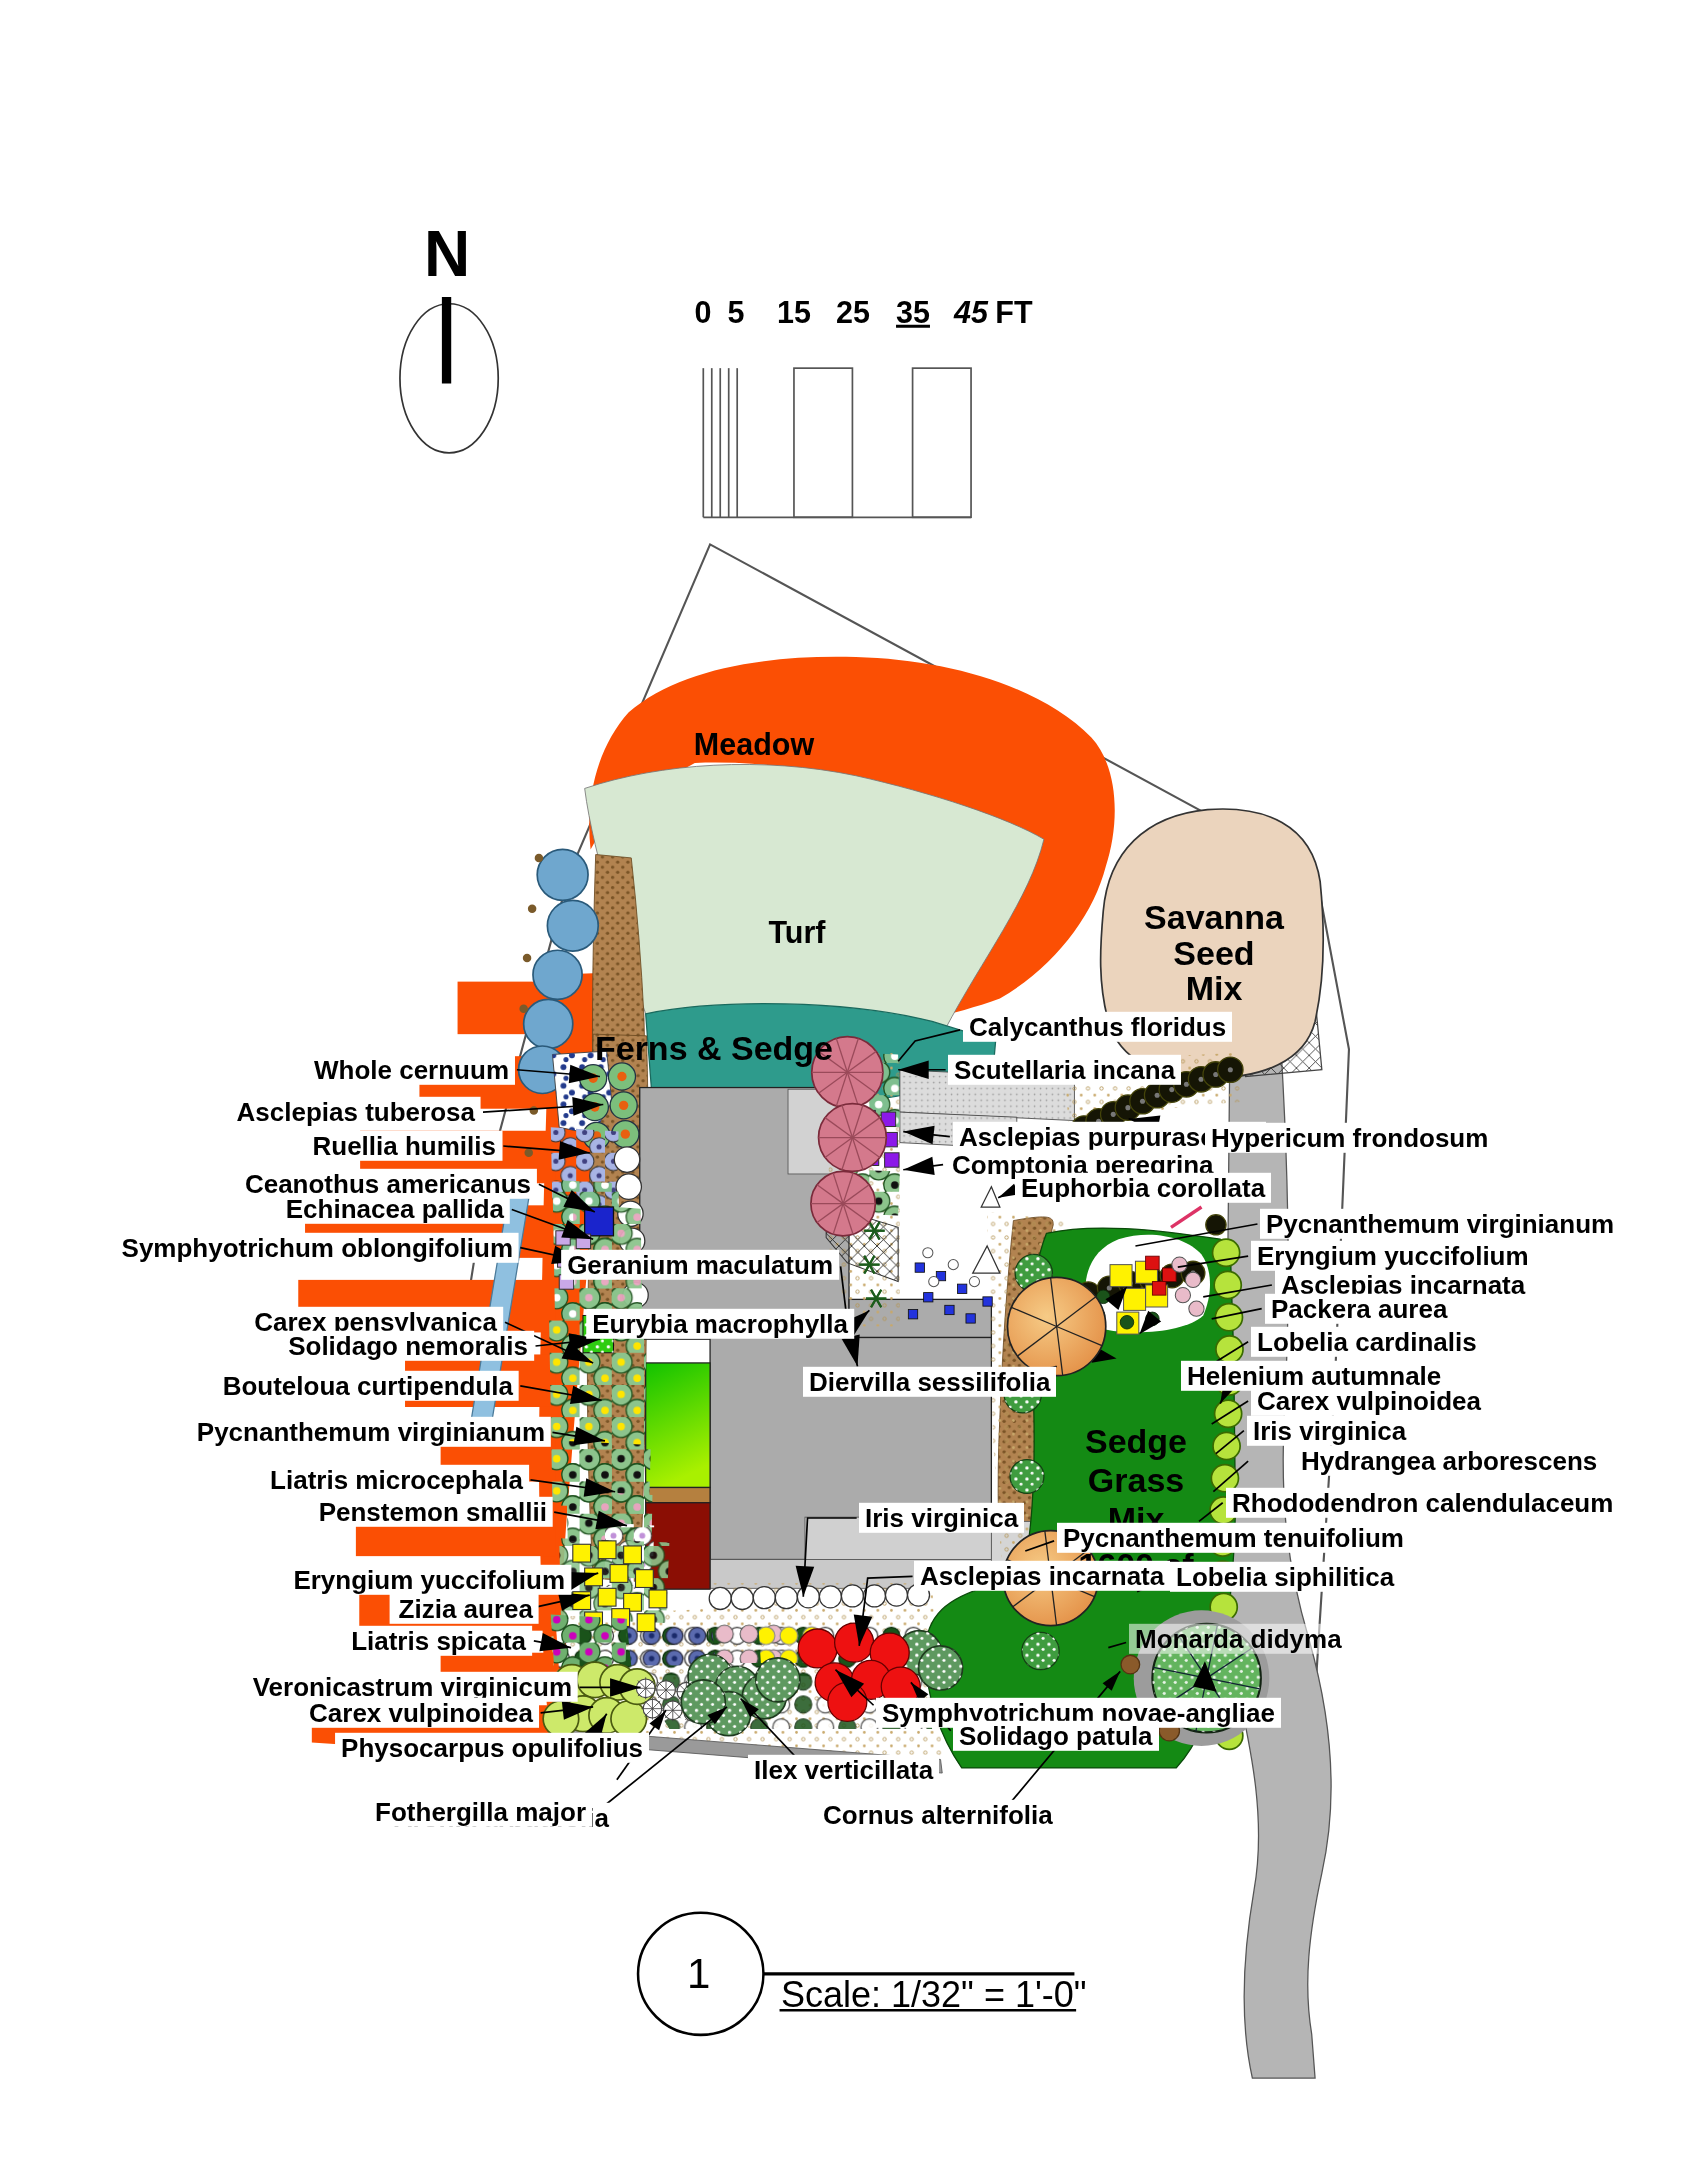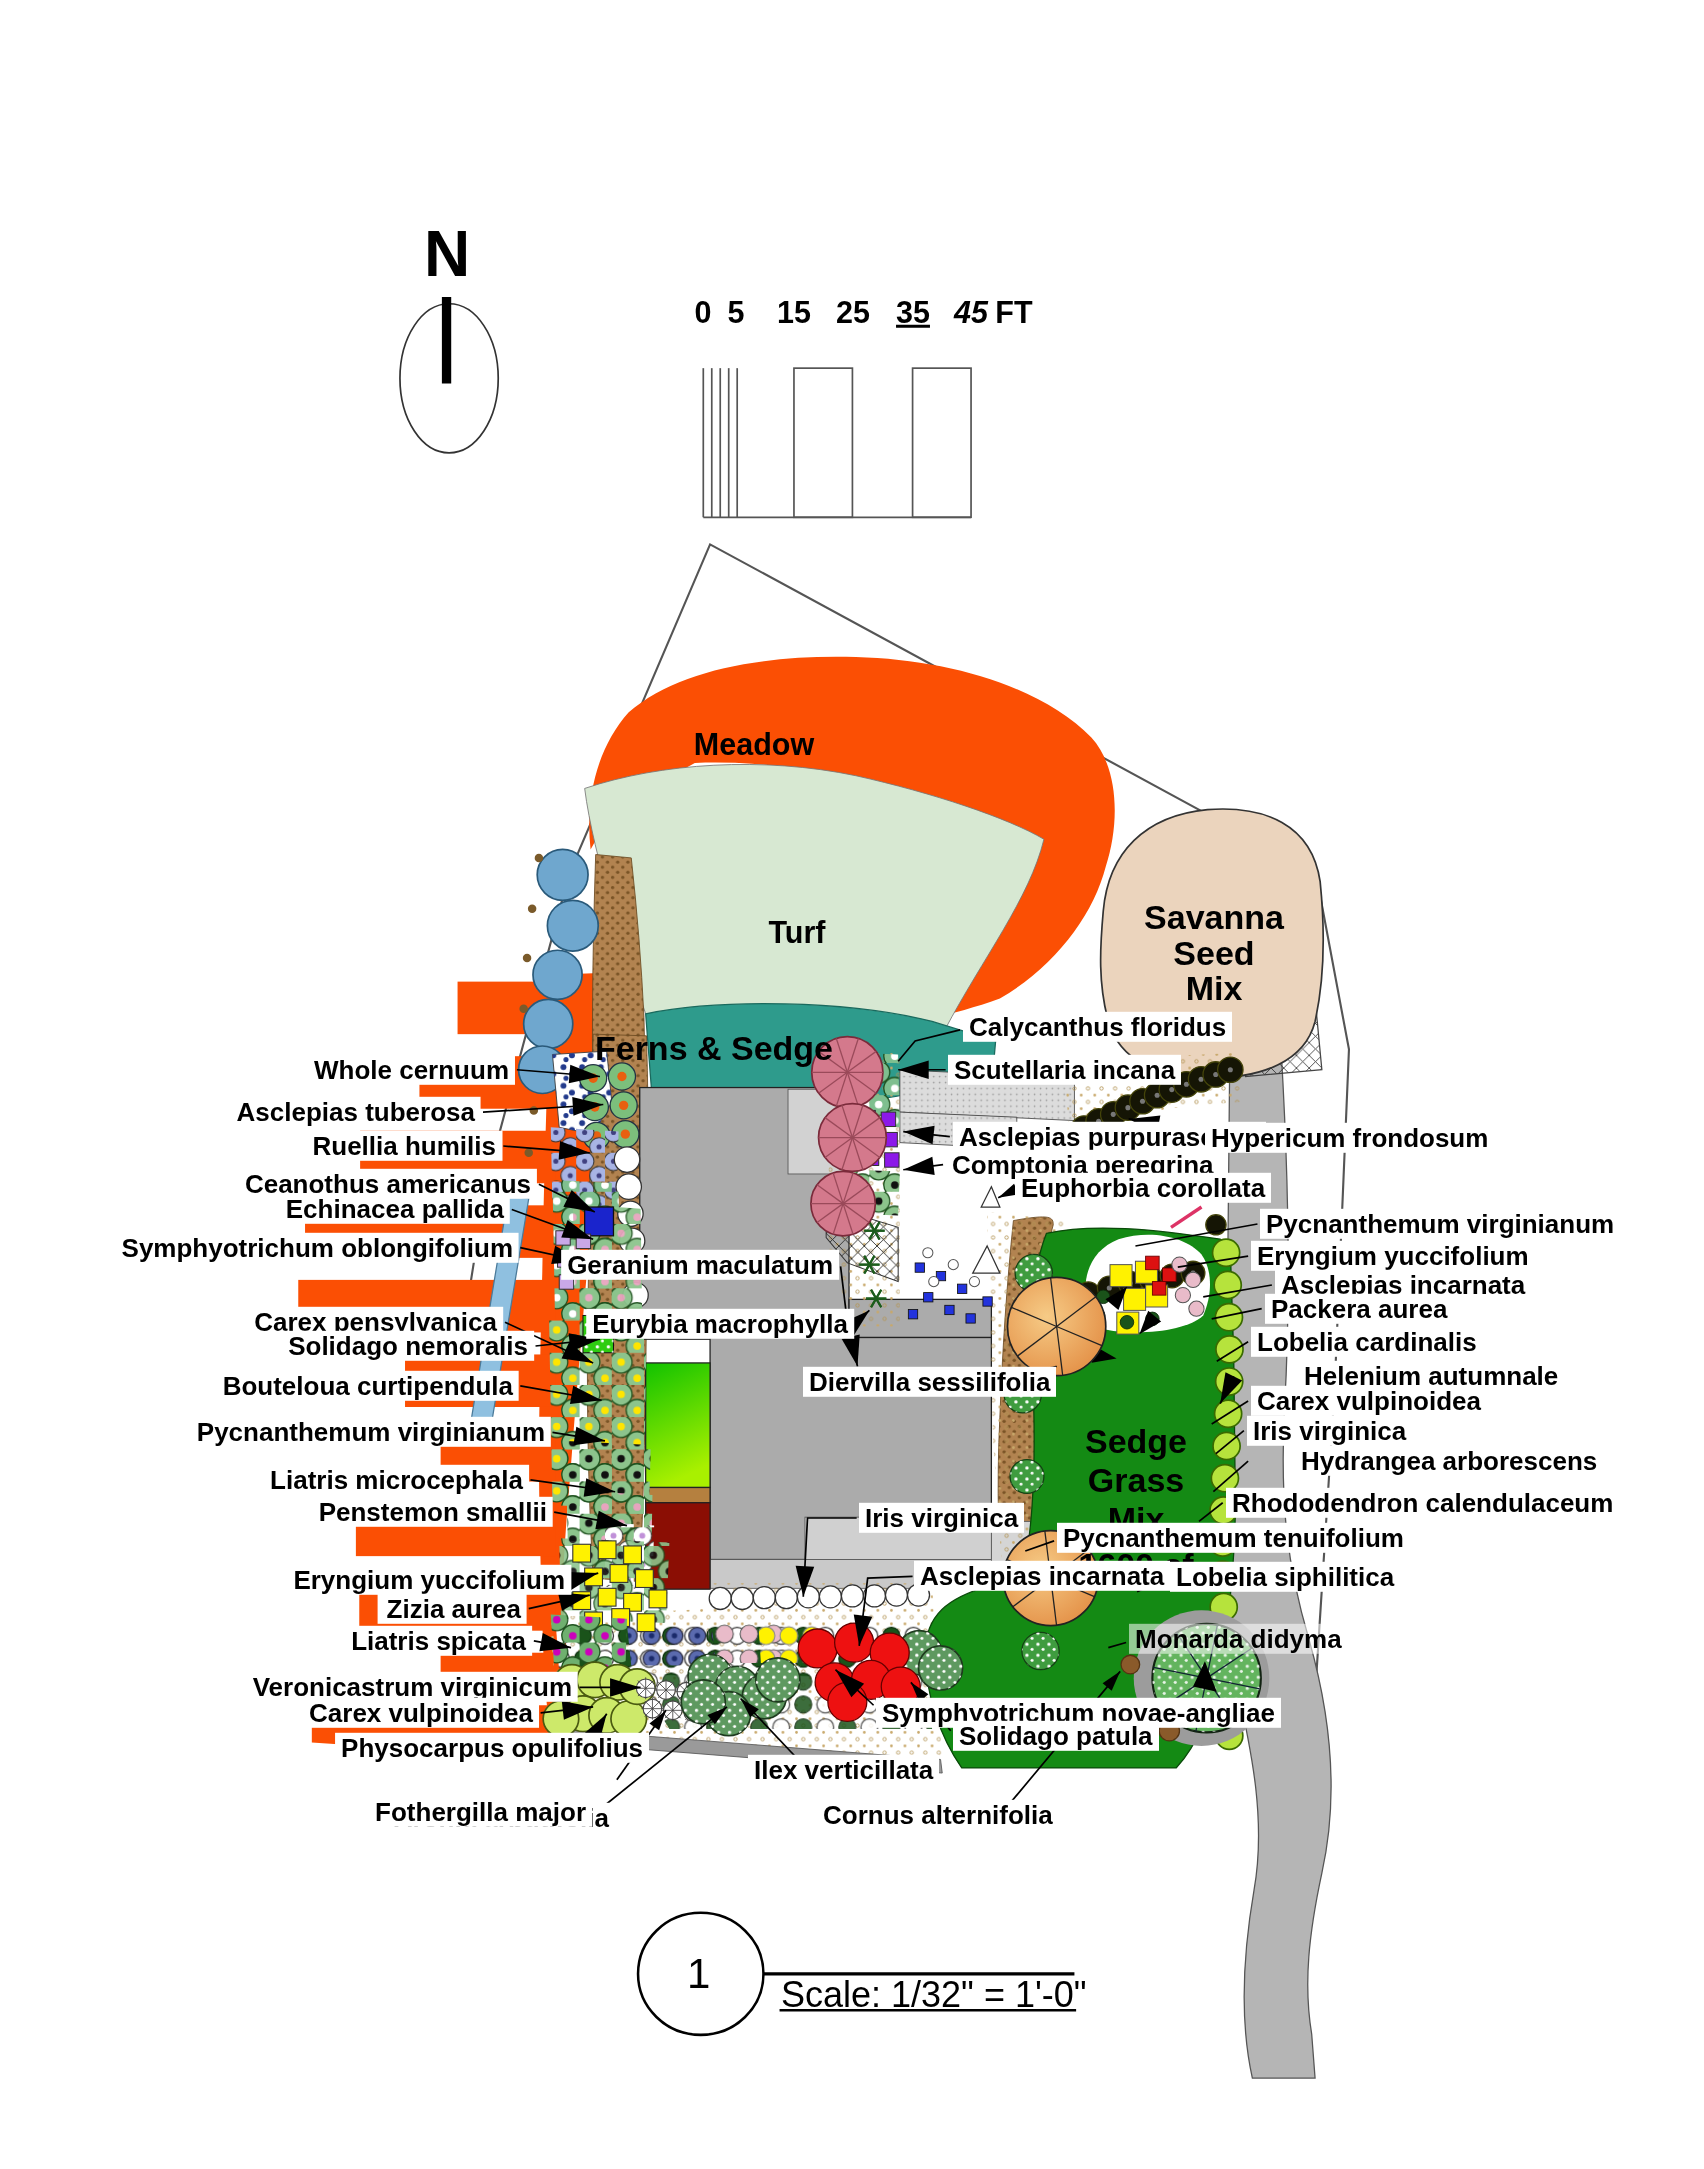--- a/index.html
+++ b/index.html
@@ -665,21 +665,21 @@
       <div class="plant-label" style="left: 537px; top: 1184px; transform: translate(-100%, -50%);">Ceanothus americanus</div>
       <div class="plant-label" style="left: 510px; top: 1209px; transform: translate(-100%, -50%);">Echinacea pallida</div>
       <div class="plant-label" style="left: 519px; top: 1248px; transform: translate(-100%, -50%);">Symphyotrichum oblongifolium</div>
       <div class="plant-label" style="left: 503px; top: 1322px; transform: translate(-100%, -50%);">Carex pensylvanica</div>
       <div class="plant-label" style="left: 534px; top: 1346px; transform: translate(-100%, -50%);">Solidago nemoralis</div>
       <div class="plant-label" style="left: 519px; top: 1386px; transform: translate(-100%, -50%);">Bouteloua curtipendula</div>
       <div class="plant-label" style="left: 551px; top: 1432px; transform: translate(-100%, -50%);">Pycnanthemum virginianum</div>
       <div class="plant-label" style="left: 529px; top: 1480px; transform: translate(-100%, -50%);">Liatris microcephala</div>
       <div class="plant-label" style="left: 553px; top: 1512px; transform: translate(-100%, -50%);">Penstemon smallii</div>
       <div class="plant-label" style="left: 571px; top: 1580px; transform: translate(-100%, -50%);">Eryngium yuccifolium</div>
-      <div class="plant-label" style="left: 527px; top: 1609px; transform: translate(-100%, -50%); padding-left: 9px;">Zizia aurea</div>
+      <div class="plant-label" style="left: 539px; top: 1609px; transform: translate(-100%, -50%); padding-left: 9px;">Zizia aurea</div>
       <div class="plant-label" style="left: 532px; top: 1641px; transform: translate(-100%, -50%);">Liatris spicata</div>
       <div class="plant-label" style="left: 578px; top: 1687px; transform: translate(-100%, -50%);">Veronicastrum virginicum</div>
       <div class="plant-label" style="left: 539px; top: 1713px; transform: translate(-100%, -50%);">Carex vulpinoidea</div>
       <div class="plant-label" style="left: 649px; top: 1748px; transform: translate(-100%, -50%);">Physocarpus opulifolius</div>
       <div class="plant-label" style="left: 615px; top: 1780px; transform: translate(-100%, -50%); margin-top: 38px;">Aronia arbutifolia</div>
       <div class="plant-label" style="left: 592px; top: 1812px; transform: translate(-100%, -50%);">Fothergilla major</div>
       <div class="plant-label" style="left: 839px; top: 1265px; transform: translate(-100%, -50%);">Geranium maculatum</div>
       <div class="plant-label" style="left: 854px; top: 1324px; transform: translate(-100%, -50%);">Eurybia macrophylla</div>
       <div class="plant-label" style="left: 803px; top: 1382px; transform: translate(0px, -50%);">Diervilla sessilifolia</div>
       <div class="plant-label" style="left: 859px; top: 1518px; transform: translate(0px, -50%);">Iris virginica</div>
@@ -692,21 +692,21 @@
       <div class="plant-label" style="left: 948px; top: 1070px; transform: translate(0px, -50%);">Scutellaria incana</div>
       <div class="plant-label" style="left: 953px; top: 1137px; transform: translate(0px, -50%);">Asclepias purpurascens</div>
       <div class="plant-label" style="left: 1205px; top: 1138px; transform: translate(0px, -50%);">Hypericum frondosum</div>
       <div class="plant-label" style="left: 946px; top: 1165px; transform: translate(0px, -50%);">Comptonia peregrina</div>
       <div class="plant-label" style="left: 1015px; top: 1188px; transform: translate(0px, -50%);">Euphorbia corollata</div>
       <div class="plant-label" style="left: 1260px; top: 1224px; transform: translate(0px, -50%);">Pycnanthemum virginianum</div>
       <div class="plant-label" style="left: 1251px; top: 1256px; transform: translate(0px, -50%);">Eryngium yuccifolium</div>
       <div class="plant-label" style="left: 1275px; top: 1285px; transform: translate(0px, -50%);">Asclepias incarnata</div>
       <div class="plant-label" style="left: 1265px; top: 1309px; transform: translate(0px, -50%);">Packera aurea</div>
       <div class="plant-label" style="left: 1251px; top: 1342px; transform: translate(0px, -50%);">Lobelia cardinalis</div>
-      <div class="plant-label" style="left: 1298px; top: 1376px; transform: translate(0px, -50%);">Helenium autumnale</div>
+      <div class="plant-label" style="left: 1181px; top: 1376px; transform: translate(0px, -50%);">Helenium autumnale</div>
       <div class="plant-label" style="left: 1251px; top: 1401px; transform: translate(0px, -50%);">Carex vulpinoidea</div>
       <div class="plant-label" style="left: 1247px; top: 1431px; transform: translate(0px, -50%);">Iris virginica</div>
       <div class="plant-label" style="left: 1251px; top: 1461px; transform: translate(0px, -50%); margin-left: 44px;">Hydrangea arborescens</div>
       <div class="plant-label" style="left: 1226px; top: 1503px; transform: translate(0px, -50%);">Rhododendron calendulaceum</div>
       <div class="plant-label" style="left: 1057px; top: 1538px; transform: translate(0px, -50%);">Pycnanthemum tenuifolium</div>
       <div class="plant-label" style="left: 1170px; top: 1577px; transform: translate(0px, -50%);">Lobelia siphilitica</div>
       <div class="plant-label translucent" style="left: 1129px; top: 1639px; transform: translate(0px, -50%);">Monarda didyma</div>
     </div>
 <div id="region-labels">
       <div class="region-label" style="left: 754px; top: 744px; transform: translate(-50%, -50%);">Meadow</div>

